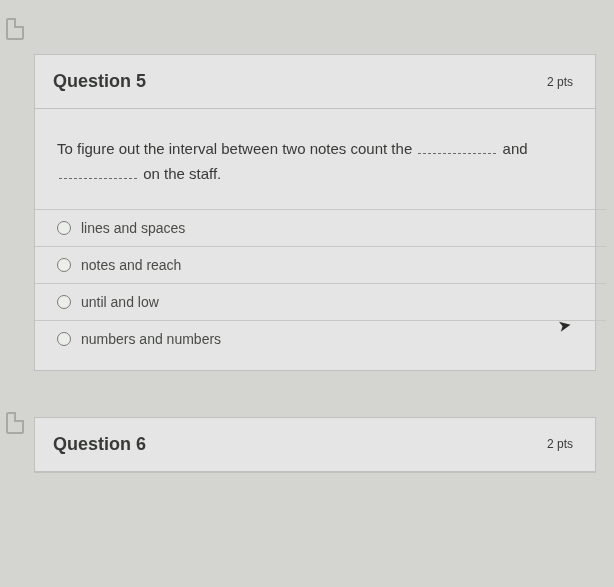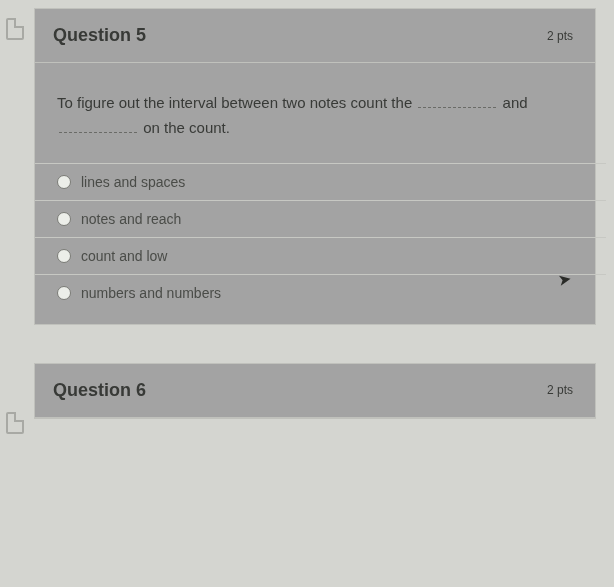--- a/index.html
+++ b/index.html
@@ -29,24 +29,25 @@
       top: -2px;
       right: -2px;
       width: 8px;
       height: 8px;
       background: #d4d5d0;
       border-left: 2px solid #a8a9a4;
       border-bottom: 2px solid #a8a9a4;
     }
     .question-card {
       margin-left: 34px;
-      background: #a3a3a3;
+      background: #e5e5e5;
       border: 1px solid #c0c1bc;
       margin-bottom: 38px;
       position: relative;
+      margin-top: 46px;
     }
     .question-header {
       display: flex;
       justify-content: space-between;
       align-items: center;
       padding: 16px 22px 16px 18px;
       border-bottom: 1px solid #c0c1bc;
     }
     .question-title {
       font-size: 18px;
@@ -124,34 +125,34 @@
 
 <div class="page-icon icon-wrap-1"></div>
 
 <div class="question-card">
   <div class="question-header">
     <div class="question-title">Question 5</div>
     <div class="question-points">2 pts</div>
   </div>
   <div class="question-body">
     <div class="question-text">
-      <span>To figure out the interval between two notes count the </span><span class="blank"></span><span> and </span><br><span class="blank"></span><span> on the count.</span>
+      <span>To figure out the interval between two notes count the </span><span class="blank"></span><span> and </span><br><span class="blank"></span><span> on the staff.</span>
     </div>
     <div class="options">
       <div class="option-row">
         <span class="radio"></span>
         <span>lines and spaces</span>
       </div>
       <div class="option-row">
         <span class="radio"></span>
         <span>notes and reach</span>
       </div>
       <div class="option-row">
         <span class="radio"></span>
-        <span>count and low</span>
+        <span>until and low</span>
       </div>
       <div class="option-row">
         <span class="radio"></span>
         <span>numbers and numbers</span>
       </div>
     </div>
   </div>
   <div class="cursor">➤</div>
 </div>
 

